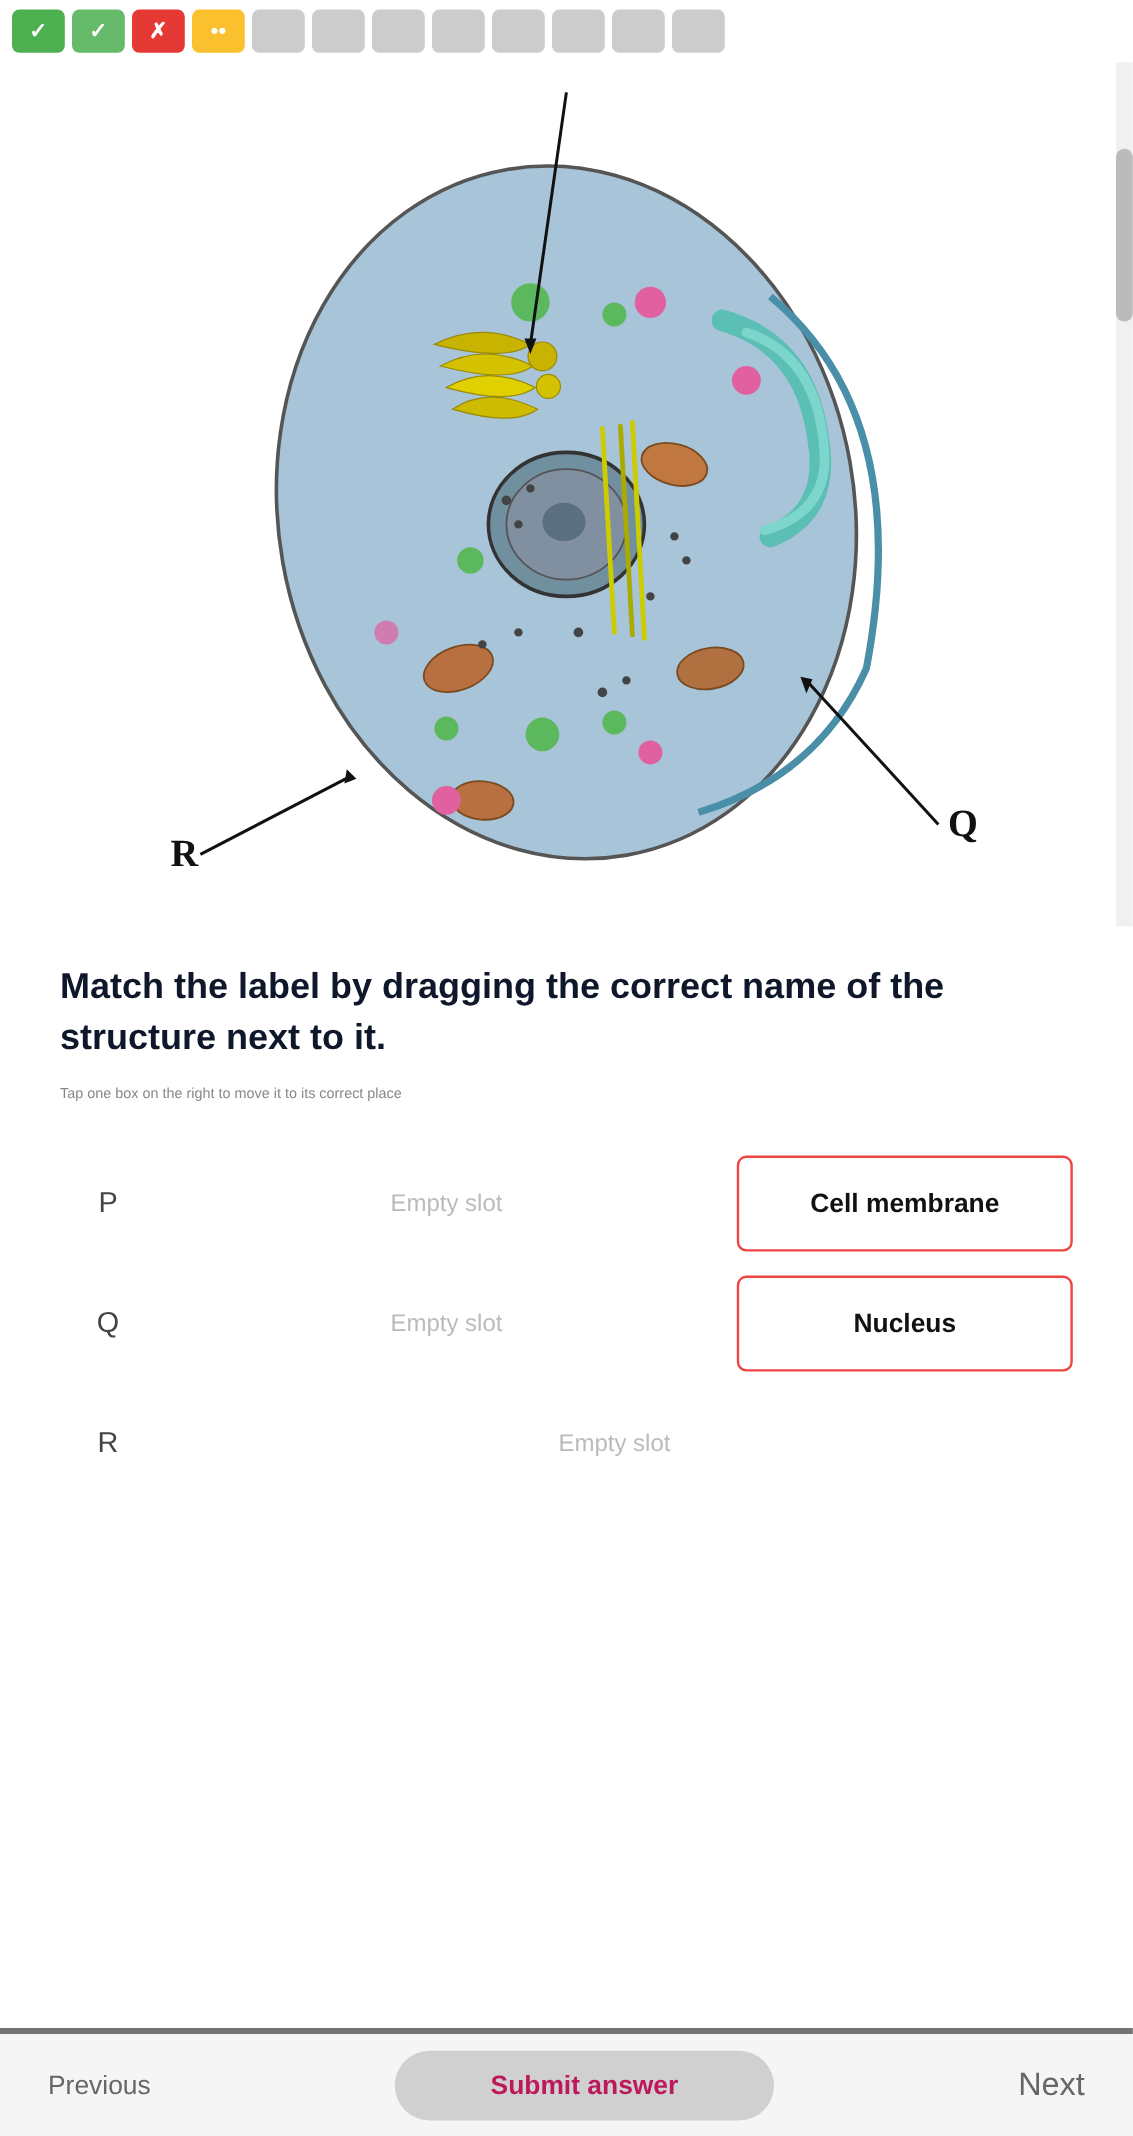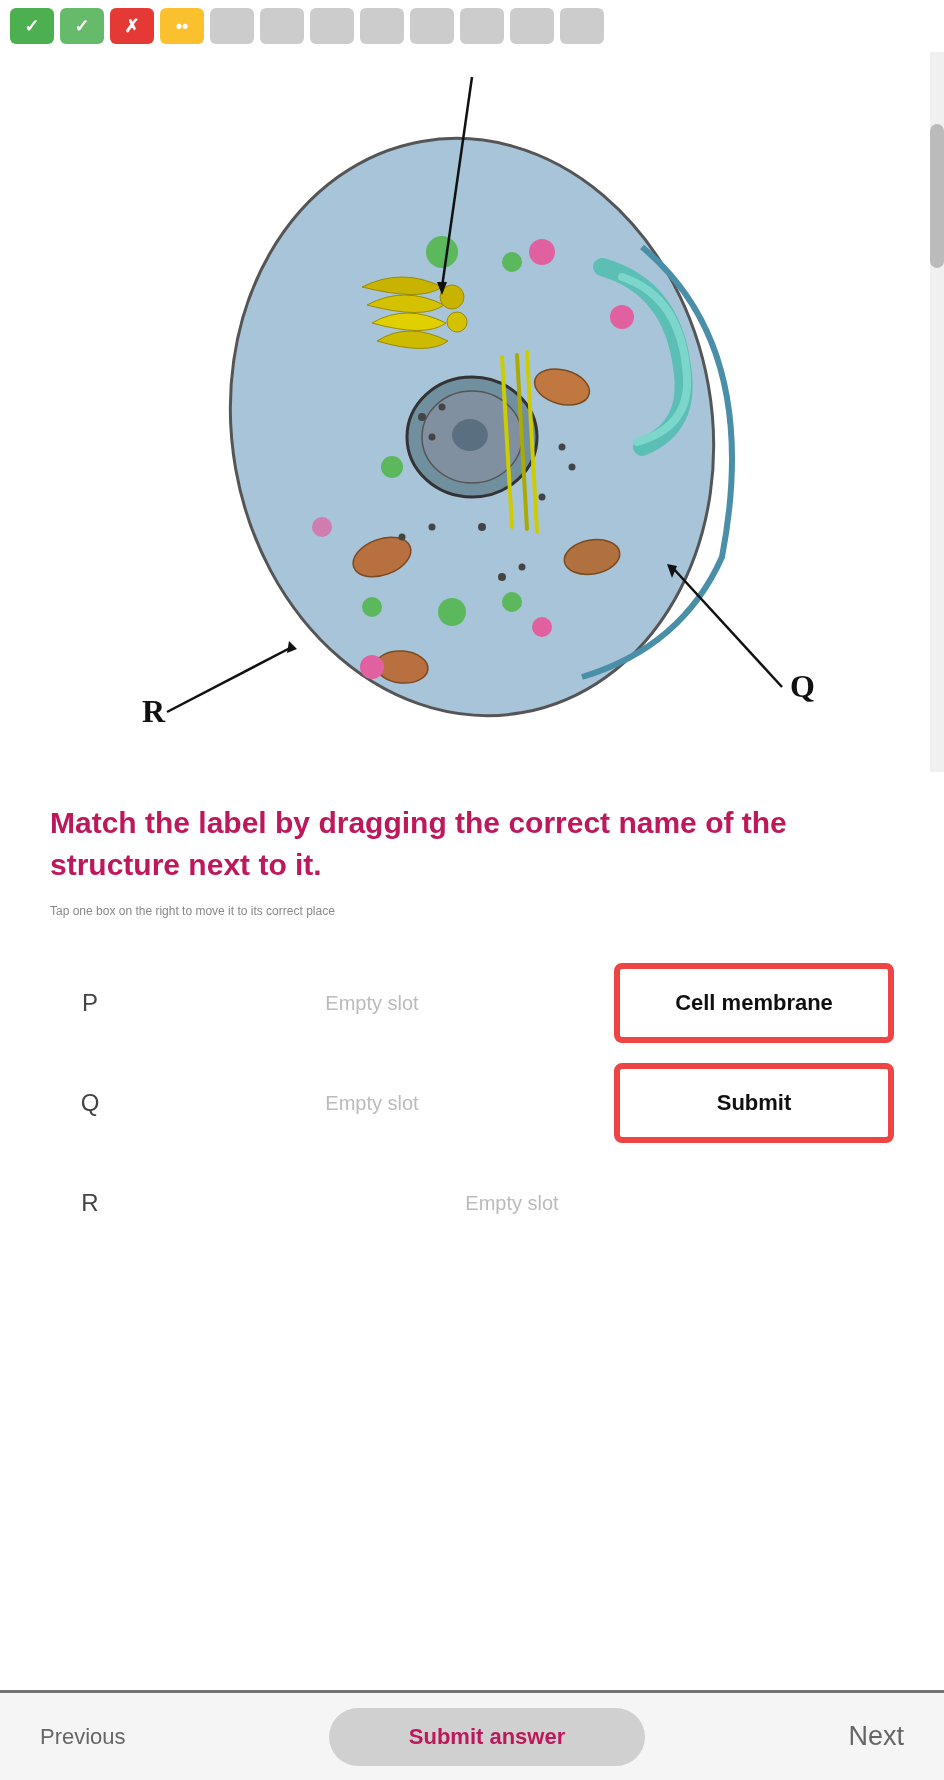--- a/index.html
+++ b/index.html
@@ -53,21 +53,21 @@
       height: 700px;
     }
 
     
     .question-area {
       padding: 30px 50px 15px 50px;
     }
     .question-title {
       font-size: 30px;
       font-weight: 700;
-      color: #be185d;
+      color: #0f172a;
       line-height: 1.4;
       margin-bottom: 18px;
     }
     .question-subtitle {
       font-size: 12px;
       color: #888;
       margin-bottom: 30px;
     }
 
     
@@ -94,21 +94,21 @@
       display: flex;
       align-items: center;
       justify-content: center;
       font-size: 20px;
       color: #bbb;
       font-style: normal;
     }
     .match-option {
       width: 280px;
       height: 80px;
-      border: 6px solid #ef4444;
+      border: 2px solid #ef4444;
       border-radius: 8px;
       display: flex;
       align-items: center;
       justify-content: center;
       font-size: 22px;
       font-weight: 600;
       color: #111;
       cursor: pointer;
       flex-shrink: 0;
     }
@@ -137,21 +137,21 @@
       position: fixed;
       bottom: 0;
       left: 0;
       width: 944px;
       height: 90px;
       background: #f5f5f5;
       display: flex;
       align-items: center;
       justify-content: space-between;
       padding: 0 40px;
-      border-top: 3px solid #737373;
+      border-top: 5px solid #737373;
     }
     .nav-btn-prev {
       font-size: 22px;
       color: #666;
       background: none;
       border: none;
       cursor: pointer;
       font-weight: 500;
     }
     .nav-btn-submit {
@@ -292,21 +292,21 @@
 
     <div class="match-row">
       <div class="match-label">P</div>
       <div class="match-slot">Empty slot</div>
       <div class="match-option">Cell membrane</div>
     </div>
 
     <div class="match-row">
       <div class="match-label">Q</div>
       <div class="match-slot">Empty slot</div>
-      <div class="match-option">Submit</div>
+      <div class="match-option">Nucleus</div>
     </div>
 
     <div class="match-row">
       <div class="match-label">R</div>
       <div class="match-slot">Empty slot</div>
     </div>
 
   </div>
 
   <div style="height: 120px;"></div>

